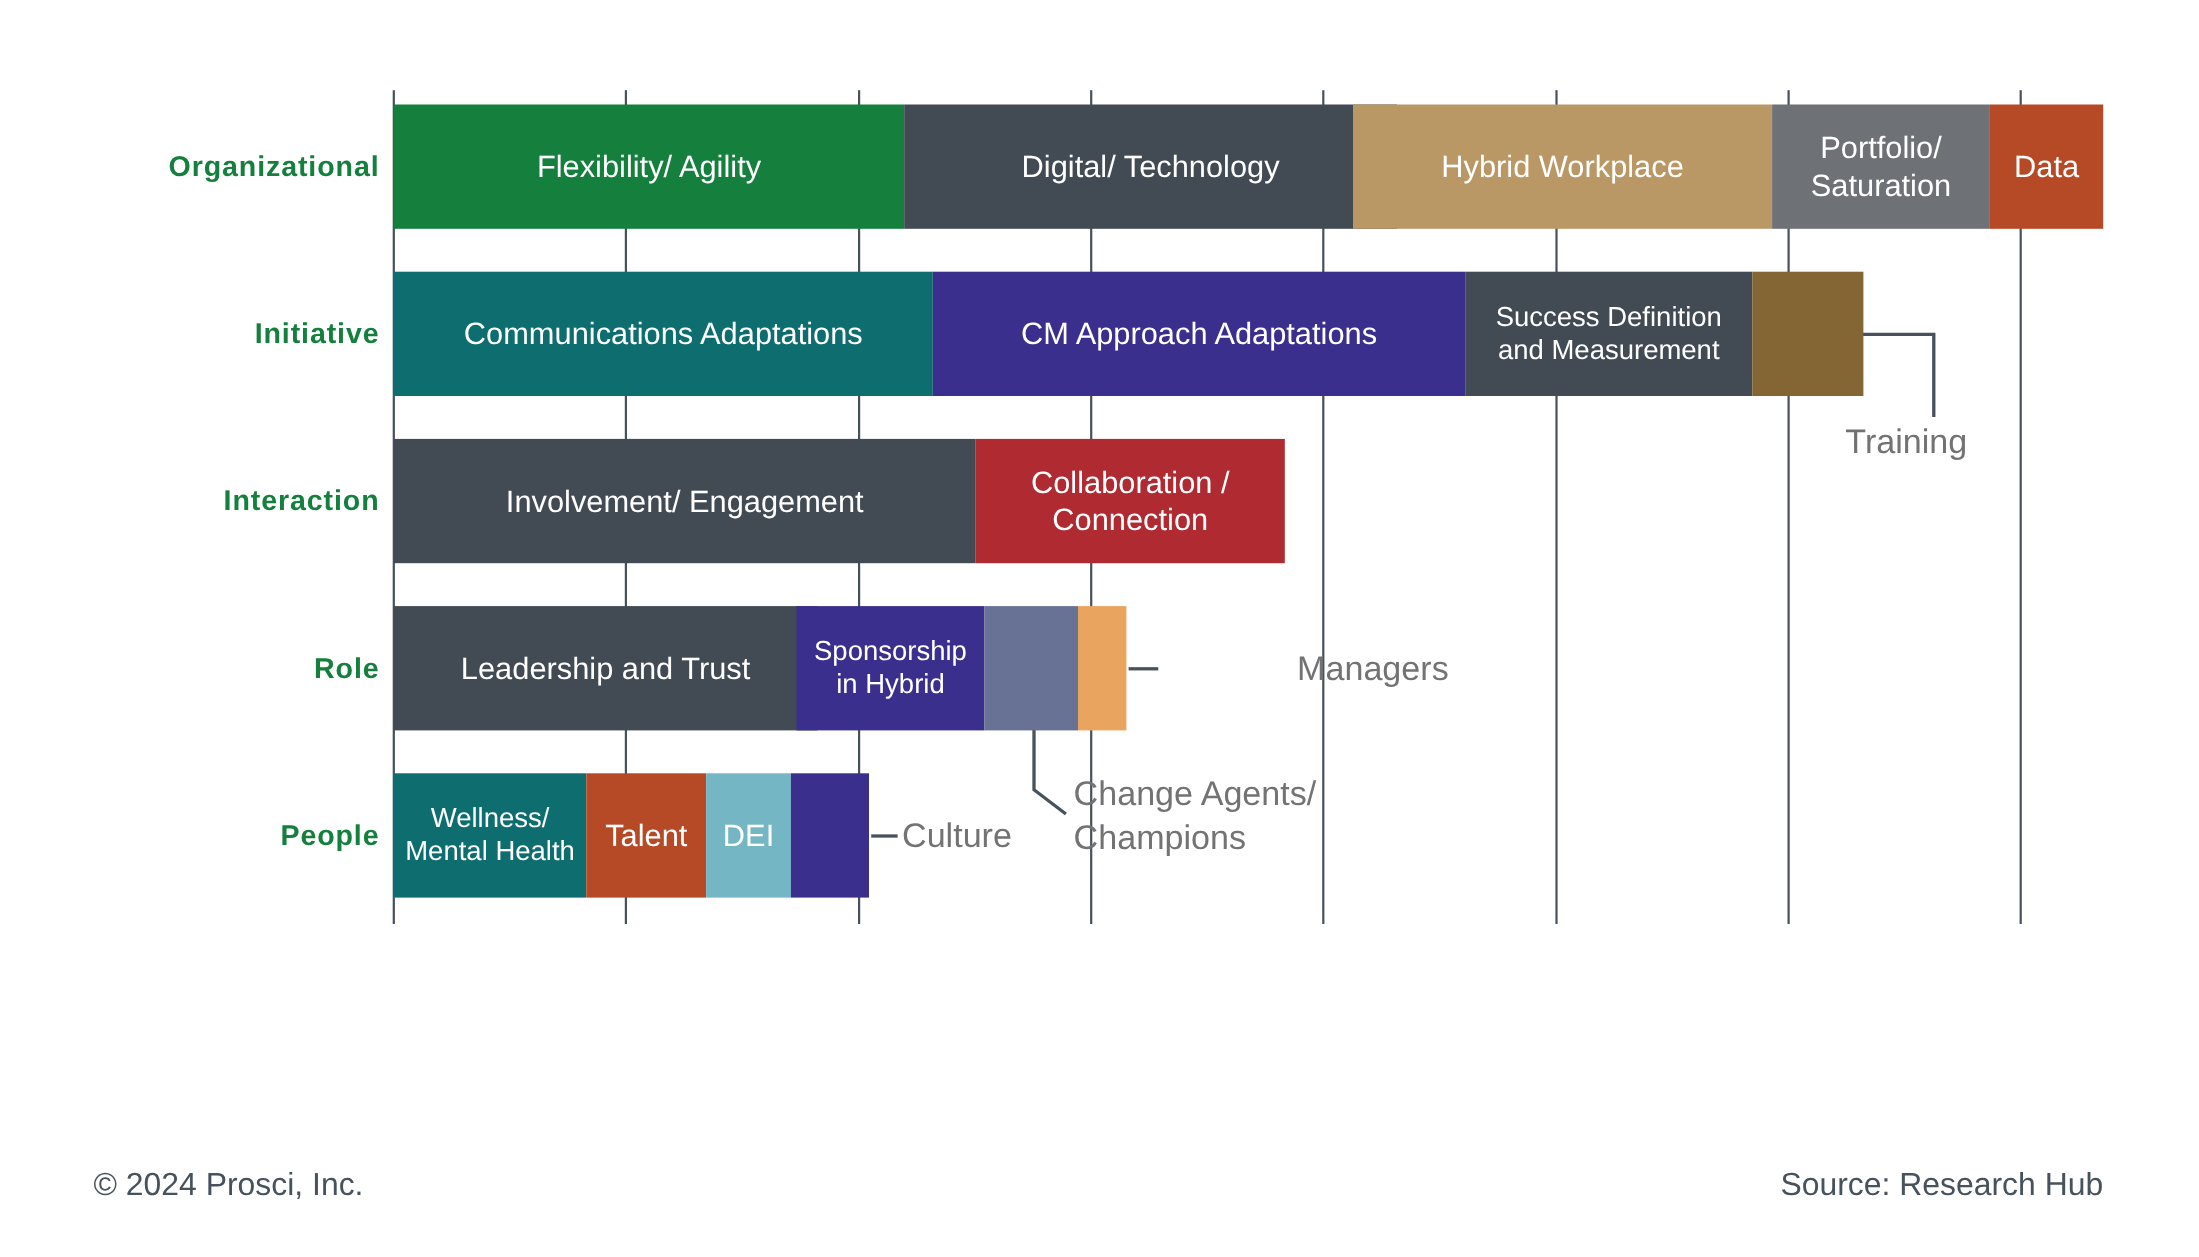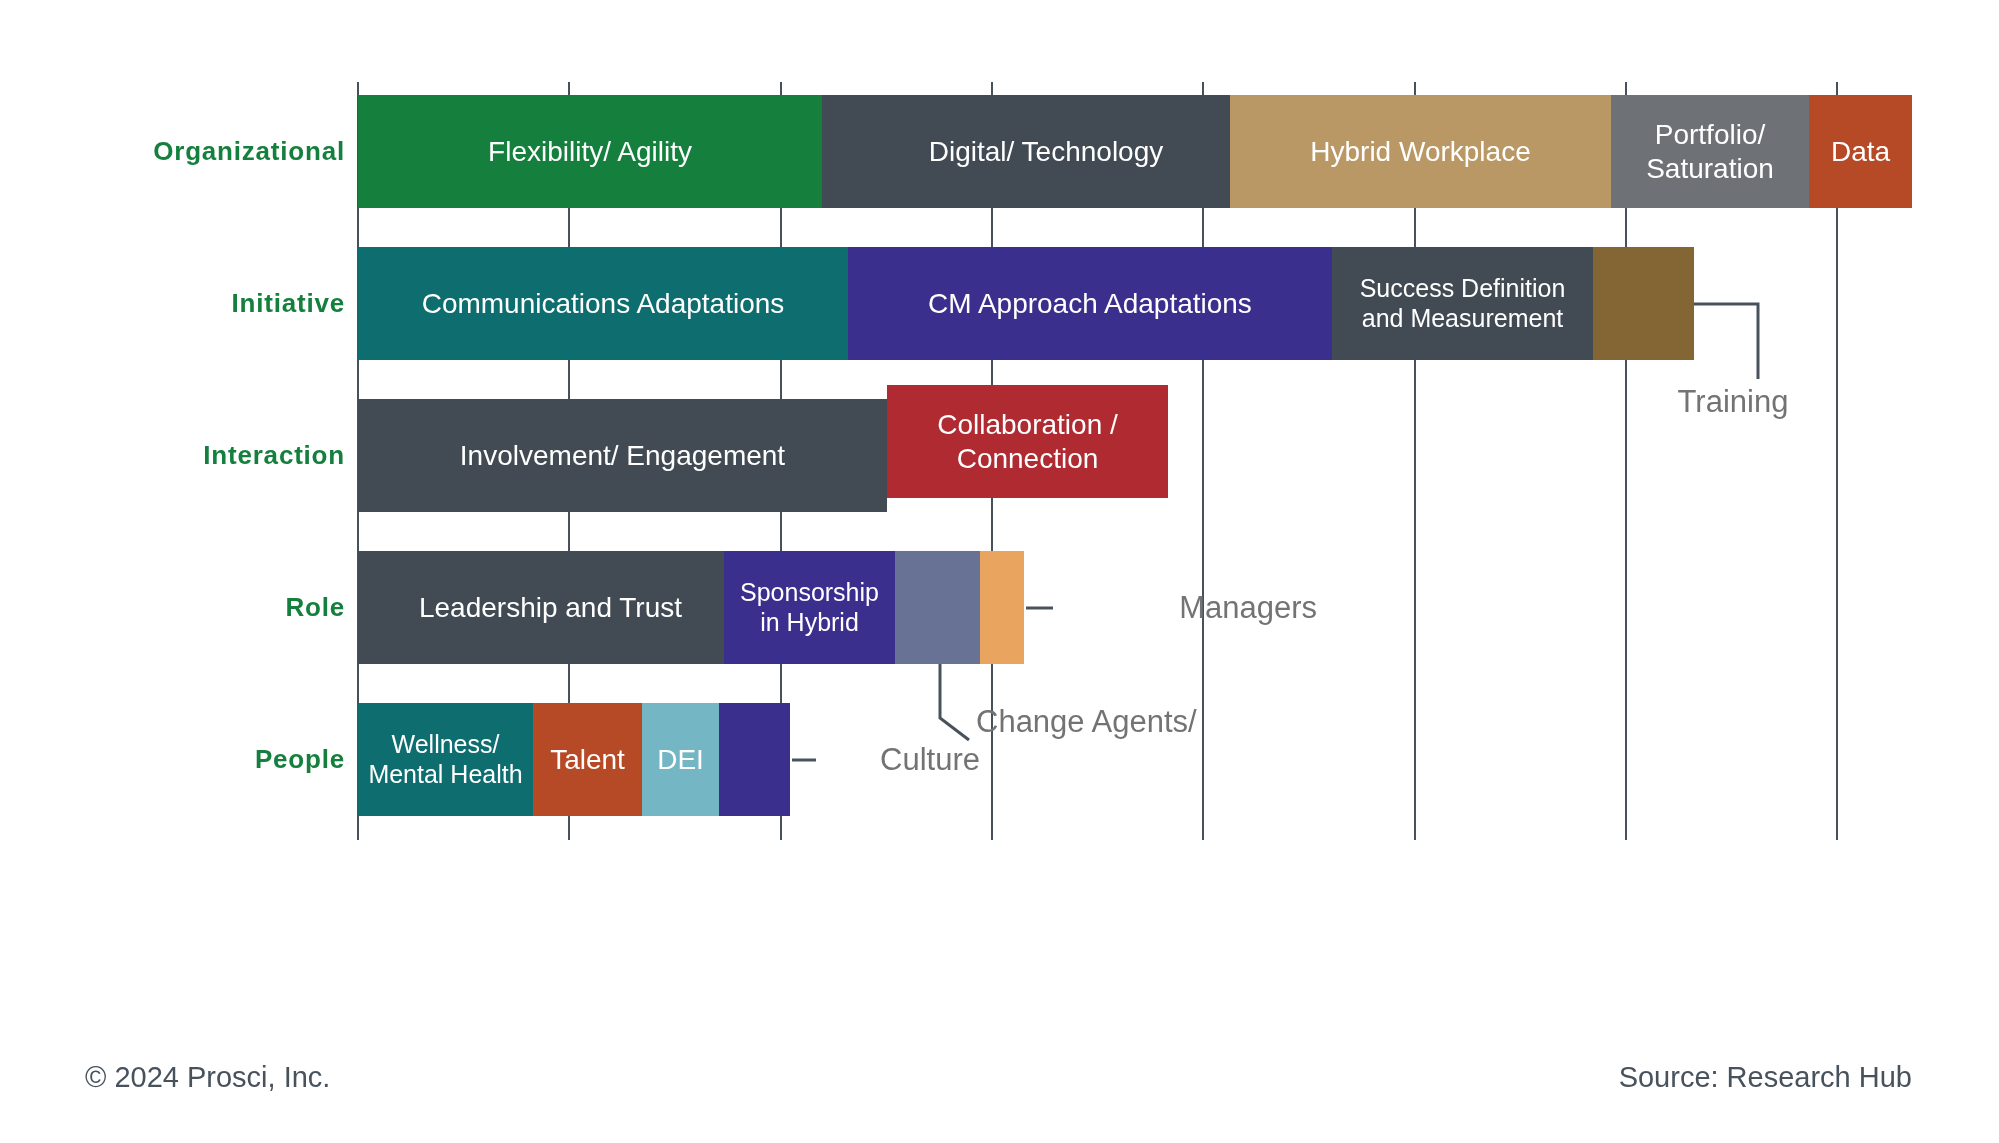--- a/index.html
+++ b/index.html
@@ -74,21 +74,21 @@
         <span>CM Approach Adaptations</span>
       </div>
       <div class="seg" style="left: 1332px; top: 247px; width: 261px; height: 113px; background: rgb(66, 74, 83); font-size: 25px;">
         <span>Success Definition and Measurement</span>
       </div>
       <div class="seg" style="left: 1593px; top: 247px; width: 101px; height: 113px; background: rgb(132, 102, 53); font-size: 28px;"></div>
       <div class="row-label" style="left: 0px; top: 399px; width: 345px; height: 113px;">Interaction</div>
       <div class="seg" style="left: 358px; top: 399px; width: 529px; height: 113px; background: rgb(66, 74, 83); font-size: 28px;">
         <span>Involvement/ Engagement</span>
       </div>
-      <div class="seg" style="left: 887px; top: 385px; width: 281px; height: 113px; background: rgb(176, 42, 50); font-size: 28px;">
+      <div class="seg" style="left: 887px; top: 399px; width: 281px; height: 113px; background: rgb(176, 42, 50); font-size: 28px;">
         <span>Collaboration / Connection</span>
       </div>
       <div class="row-label" style="left: 0px; top: 551px; width: 345px; height: 113px;">Role</div>
       <div class="seg" style="left: 358px; top: 551px; width: 385px; height: 113px; background: rgb(66, 74, 83); font-size: 28px;">
         <span>Leadership and Trust</span>
       </div>
       <div class="seg" style="left: 724px; top: 551px; width: 171px; height: 113px; background: rgb(59, 47, 142); font-size: 25px;">
         <span>Sponsorship in Hybrid</span>
       </div>
       <div class="seg" style="left: 895px; top: 551px; width: 85px; height: 113px; background: rgb(104, 114, 149); font-size: 28px;"></div>
@@ -105,20 +105,21 @@
       </div>
       <div class="seg" style="left: 719px; top: 703px; width: 71px; height: 113px; background: rgb(59, 47, 142); font-size: 28px;"></div>
       <div class="callout-label center" style="left: 1608px; top: 382px; width: 250px; text-align: center;">
         <div class="cl-line">Training</div>
       </div>
       <div class="callout-label" style="left: 1057px; top: 588px; width: 260px; text-align: right;">
         <div class="cl-line">Managers</div>
       </div>
       <div class="callout-label" style="left: 976px; top: 702px; width: 320px; text-align: left;">
         <div class="cl-line">Change Agents/</div>
+        <div class="cl-line">Champions</div>
       </div>
-      <div class="callout-label" style="left: 820px; top: 740px; width: 220px; text-align: center;">
+      <div class="callout-label" style="left: 820px; top: 740px; width: 220px; text-align: left;">
         <div class="cl-line">Culture</div>
       </div>
     </div>
   <div class="footer-left">© 2024 Prosci, Inc.</div>
   <div class="footer-right">Source: Research Hub</div>
 </div>
 
 </body></html>

